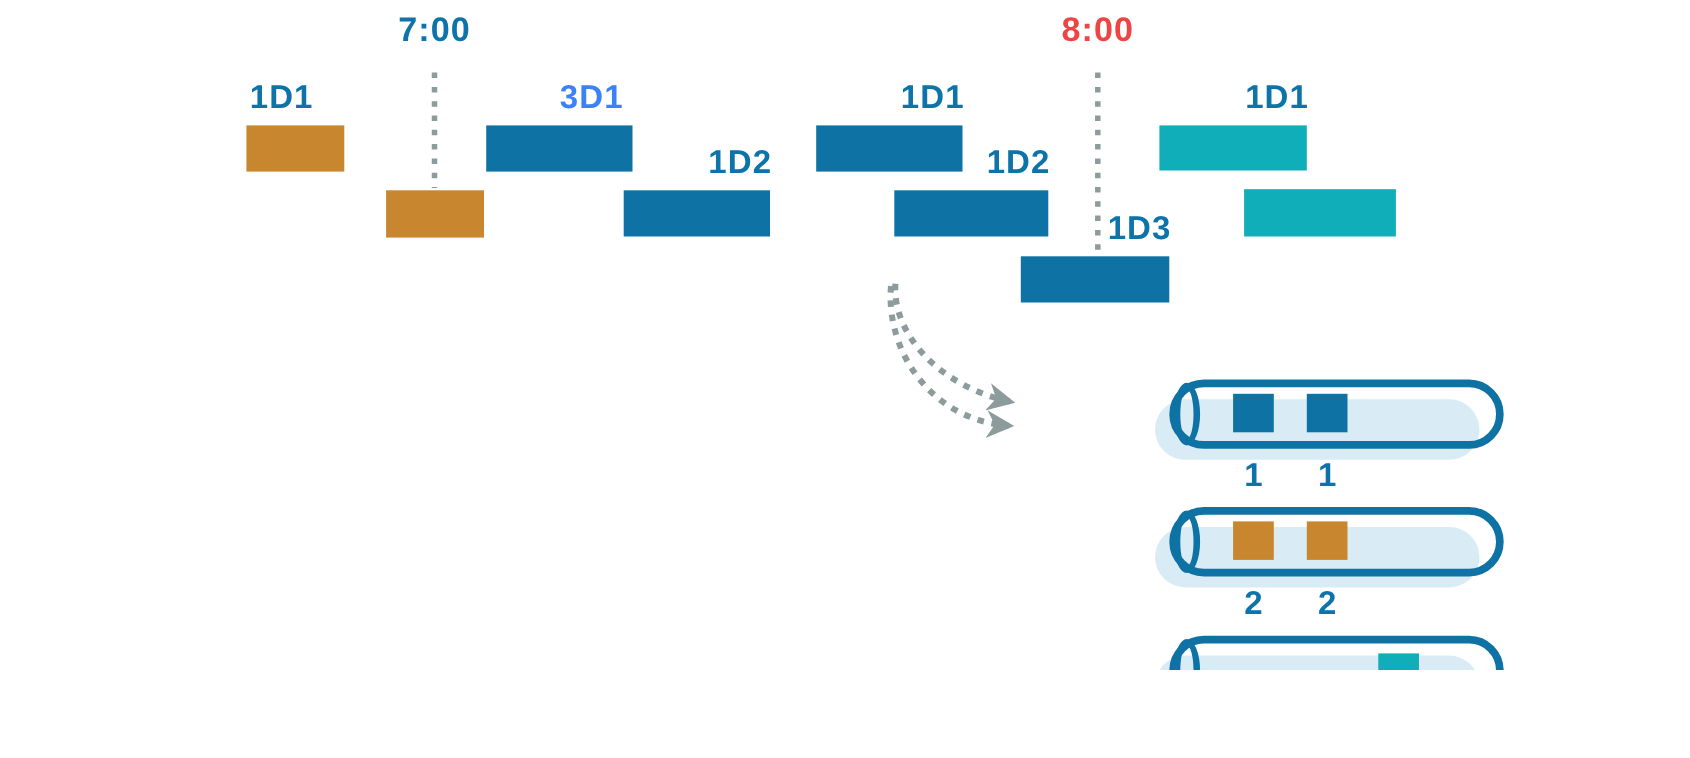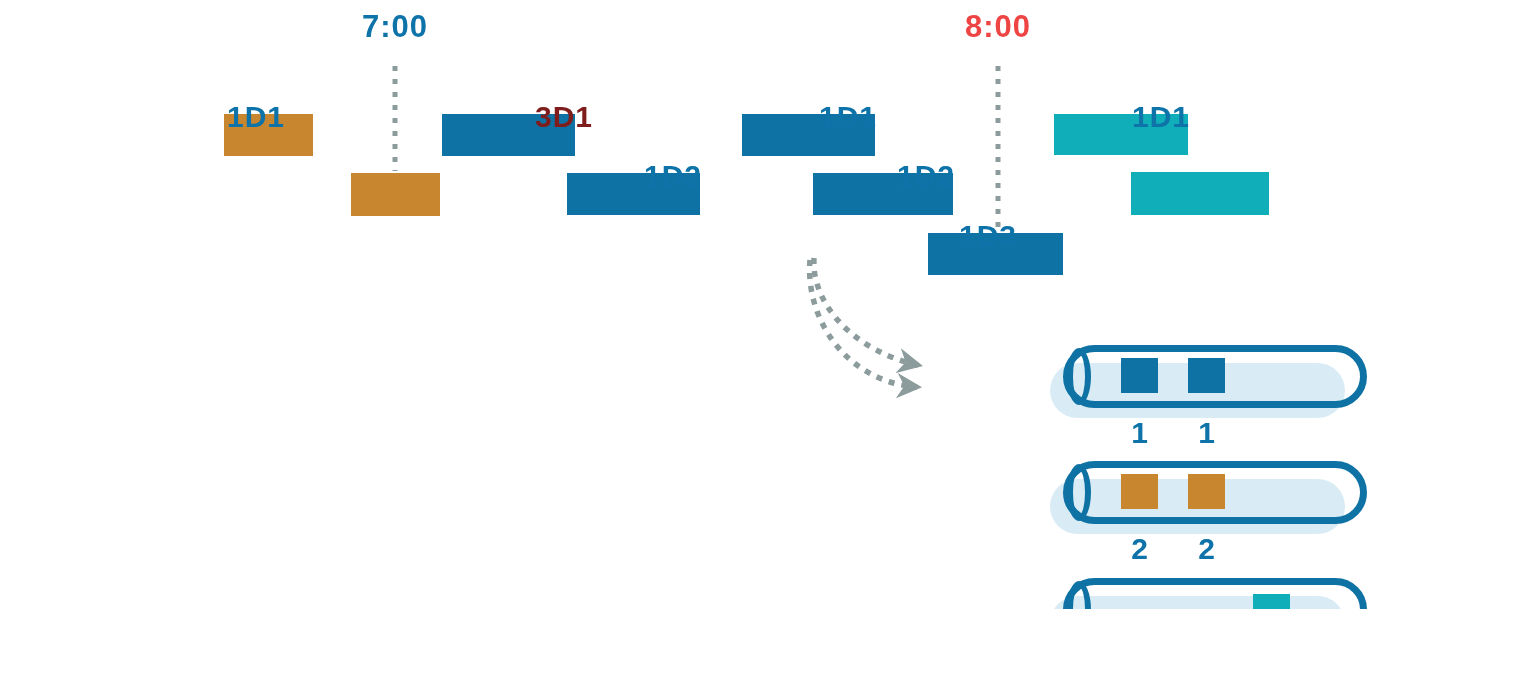--- a/index.html
+++ b/index.html
@@ -21,21 +21,20 @@
     letter-spacing: 1px;
     white-space: nowrap;
   }
   .bar { position: absolute; }
   .bar-label {
     position: absolute;
     font-size: 30px;
     line-height: 30px;
     letter-spacing: 1px;
     white-space: nowrap;
-    margin-top: 28px;
   }
   .dashline { stroke-width: 5; stroke-dasharray: 5 8; fill: none; }
   .arrow    { stroke-width: 5.5; stroke-dasharray: 6 7; fill: none; }
   .tube-shadow  { position: absolute; border-radius: 28px; }
   .tube-outline { position: absolute; border-radius: 32px; box-sizing: border-box; background: transparent; }
   .tube-ellipse { position: absolute; border-radius: 50%; box-sizing: border-box; background: transparent; }
   .tube-square  { position: absolute; }
   .tube-count   { position: absolute; font-size: 30px; line-height: 30px; text-align: center; }
 </style>
 </head>
@@ -59,29 +58,29 @@
   </svg>
   <div id="layer-markers">
       <div class="time-label" style="left: 395px; color: rgb(13, 115, 169);">7:00</div>
       <div class="time-label" style="left: 998px; color: #ef4444;">8:00</div>
     </div>
   <div id="layer-bars">
       <div class="bar" style="left: 224px; top: 114px; width: 89px; height: 42px; background: rgb(200, 135, 47);"></div>
       <div class="bar-label" style="top: 74px; color: rgb(13, 115, 169); left: 227px;">1D1</div>
       <div class="bar" style="left: 351px; top: 173px; width: 89px; height: 43px; background: rgb(200, 135, 47);"></div>
       <div class="bar" style="left: 442px; top: 114px; width: 133px; height: 42px; background: rgb(15, 114, 164);"></div>
-      <div class="bar-label" style="top: 74px; color: #7f1d1d; left: 378px; width: 215px; text-align: right;">3D1</div>
+      <div class="bar-label" style="top: 74px; color: #3b82f6; left: 352px; width: 215px; text-align: right;">3D1</div>
       <div class="bar" style="left: 567px; top: 173px; width: 133px; height: 42px; background: rgb(15, 114, 164);"></div>
       <div class="bar-label" style="top: 133px; color: rgb(13, 115, 169); left: 487px; width: 215px; text-align: right;">1D2</div>
       <div class="bar" style="left: 742px; top: 114px; width: 133px; height: 42px; background: rgb(15, 114, 164);"></div>
       <div class="bar-label" style="top: 74px; color: rgb(13, 115, 169); left: 662px; width: 215px; text-align: right;">1D1</div>
       <div class="bar" style="left: 813px; top: 173px; width: 140px; height: 42px; background: rgb(15, 114, 164);"></div>
       <div class="bar-label" style="top: 133px; color: rgb(13, 115, 169); left: 733px; width: 222px; text-align: right;">1D2</div>
       <div class="bar" style="left: 928px; top: 233px; width: 135px; height: 42px; background: rgb(15, 114, 164);"></div>
-      <div class="bar-label" style="top: 193px; color: rgb(13, 115, 169); left: 800px; width: 217px; text-align: right;">1D3</div>
+      <div class="bar-label" style="top: 193px; color: rgb(13, 115, 169); left: 848px; width: 217px; text-align: right;">1D3</div>
       <div class="bar" style="left: 1054px; top: 114px; width: 134px; height: 41px; background: rgb(15, 174, 184);"></div>
       <div class="bar-label" style="top: 74px; color: rgb(13, 115, 169); left: 974px; width: 216px; text-align: right;">1D1</div>
       <div class="bar" style="left: 1131px; top: 172px; width: 138px; height: 43px; background: rgb(15, 174, 184);"></div>
     </div>
   <div id="layer-tubes">
       <div class="tube-shadow" style="left: 1050px; top: 363px; width: 295px; height: 55px; background: rgb(217, 236, 246);"></div>
       <div class="tube-outline" style="left: 1063px; top: 345px; width: 304px; height: 63px; border: 7px solid rgb(15, 114, 164);"></div>
       <div class="tube-ellipse" style="left: 1067px; top: 348px; width: 24px; height: 57px; border: 6px solid rgb(15, 114, 164);"></div>
       <div class="tube-square" style="left: 1121px; top: 358px; width: 37px; height: 35px; background: rgb(15, 114, 164);"></div>
       <div class="tube-count" style="left: 1109px; top: 418px; width: 61px; color: rgb(13, 115, 169);">1</div>

